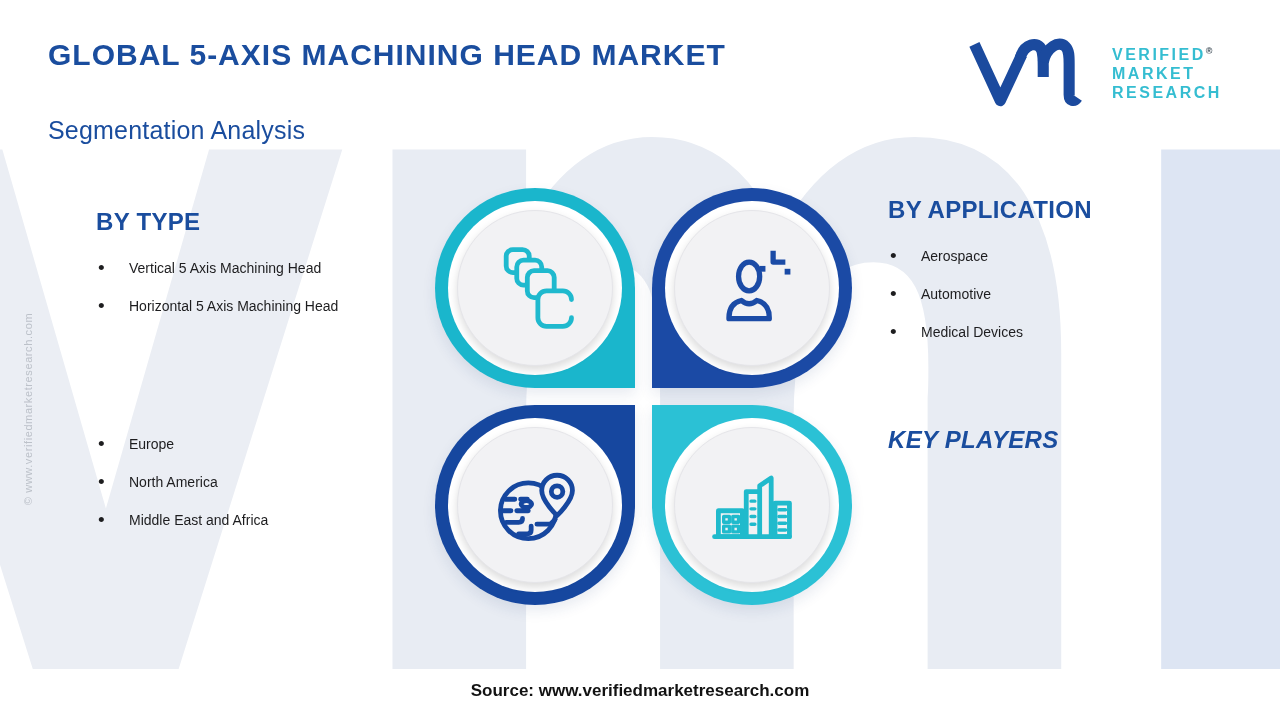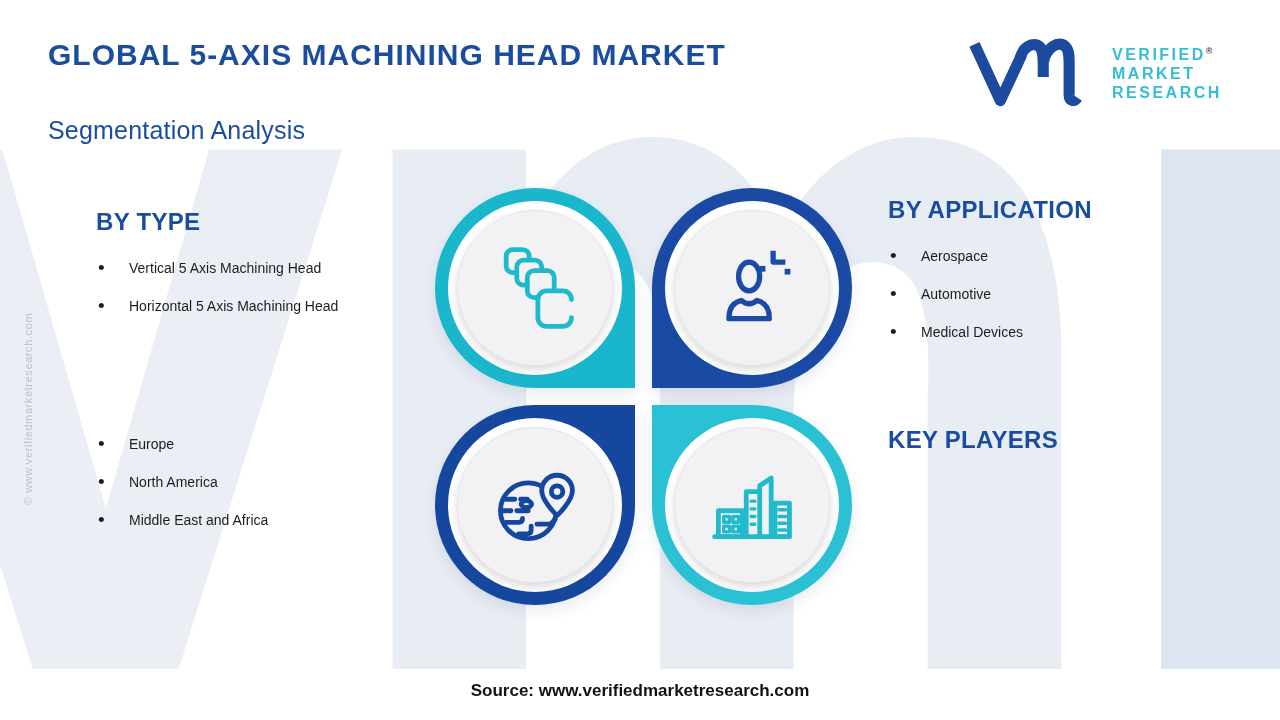--- a/index.html
+++ b/index.html
@@ -65,21 +65,21 @@
   }
   .section li::before {
     content:"\2022"; position:absolute; left:2px; top:0;
     font-size:19px; color:#1d1d1f;
   }
   .section.players li { line-height:43px; }
 
   .sec-type      { left:96px;  top:208px; }
   .sec-geography { left:96px;  top:425px; }
   .sec-application { left:888px; top:196px; }
-  .sec-players   { left:888px; top:426px; }
+  .sec-players   { left:888px; top:426px;font-style:italic; }
 
   
   .cluster {
     position:absolute; left:435px; top:188px;
     display:grid; grid-template-columns:200px 200px; grid-template-rows:200px 200px;
     gap:17px;
   }
   .quad { position:relative; width:200px; height:200px; box-shadow:0 6px 14px rgba(30,60,120,0.10); }
   .quad-tl { background:#1ab6cc; border-radius:50% 50% 0 50%; }
   .quad-tr { background:#1b4aa5; border-radius:50% 50% 50% 0; }

